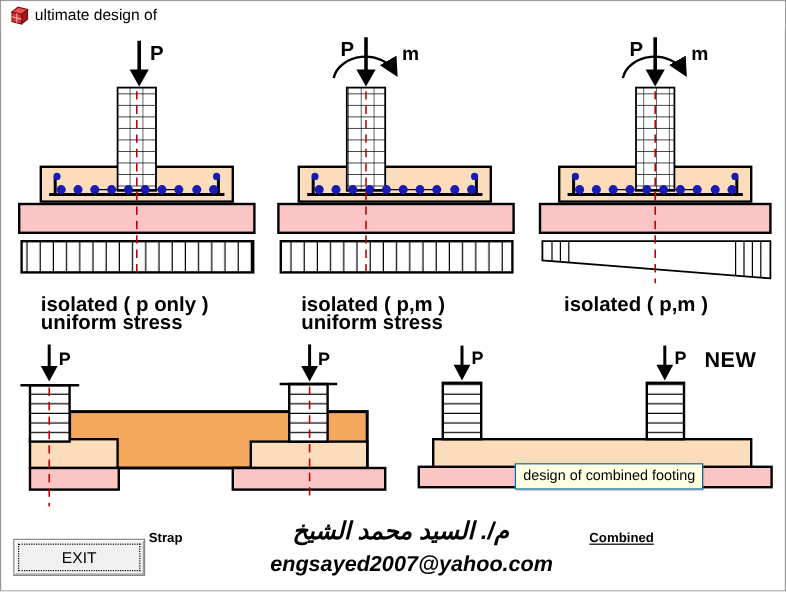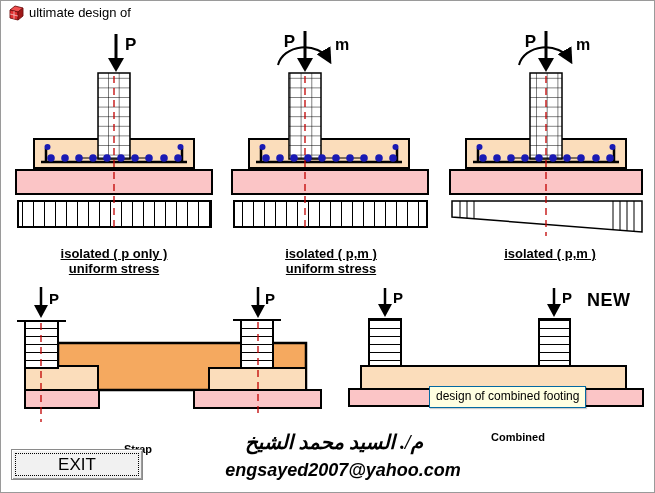--- a/index.html
+++ b/index.html
@@ -11,42 +11,42 @@
   .titlebar{position:absolute;left:0;top:0;width:100%;height:24px;background:#ffffff;padding-left:36px;}
   .app-icon{position:absolute;left:7px;top:4px;width:16px;height:16px;}
   .title{position:absolute;left:28px;top:4px;font-size:13px;color:#000;}
   .close{position:absolute;right:13px;top:3px;font-size:15px;color:#333;cursor:pointer;line-height:18px;}
   .stage{position:absolute;left:0;top:0;}
   .stage text{font-family:"Liberation Sans",sans-serif;font-weight:bold;fill:#000;}
   .plabel{font-size:17px;}
   .plabel-sm{font-size:15px;}
   .mlabel{font-size:16px;}
   .caption{
-    position:absolute;width:160px;text-align:center;font-size:13px;font-weight:bold;
-    color:#000;line-height:15px;text-decoration:underline;
+    position:absolute;width:160px;font-size:17px;font-weight:bold;
+    color:#000;line-height:15px;
   }
   .caption-sm{position:absolute;width:100px;text-align:center;font-size:11px;font-weight:bold;color:#000;}
   .new-badge{position:absolute;left:586px;top:289px;font-size:18px;font-weight:bold;color:#000000;letter-spacing:.5px;}
   .tooltip{
     position:absolute;left:428px;top:385px;height:18px;background:#ffffe1;
     border:1px solid #0369a1;font-size:12px;color:#000;padding:1px 6px;line-height:17px;white-space:nowrap;
     box-shadow:1px 1px 1px rgba(0,0,0,.2);
   }
   .arabic{
     position:absolute;left:238px;top:429px;width:190px;text-align:center;direction:rtl;
-    font-family:Liberation Serif, serif;font-size:20px;font-weight:bold;font-style:italic;color:#000;
+    font-family:Liberation Sans, sans-serif;font-size:20px;font-weight:bold;font-style:italic;color:#000;
   }
   .email{
     position:absolute;left:222px;top:459px;width:240px;text-align:center;
     font-size:18px;font-style:italic;font-weight:bold;color:#000000;
   }
   .exit-btn{
-    position:absolute;left:10px;top:448px;width:132px;height:31px;background:#f1f1f1;
+    position:absolute;left:10px;top:448px;width:110px;height:31px;background:#f1f1f1;
     border:1px solid #8a8a8a;box-shadow:inset 1px 1px 0 #ffffff,inset -1px -1px 0 #9c9c9c;
-    font-family:"Liberation Sans",sans-serif;font-size:17px;color:#000;
+    font-family:"Liberation Sans",sans-serif;font-size:13px;color:#000;
     outline:1px dotted #000;outline-offset:-5px;cursor:pointer;
   }
 </style>
 </head>
 <body>
 
 <div class="window">
 
   <div class="titlebar">
     <span class="app-icon">
@@ -231,21 +231,21 @@
     <div>uniform stress</div>
   </div>
   <div class="caption" style="left:250px;top:245px;">
     <div>isolated ( p,m )</div>
     <div>uniform stress</div>
   </div>
   <div class="caption" style="left:469px;top:245px;">
     <div>isolated ( p,m )</div>
   </div>
   <div class="caption-sm" style="left:87px;top:430px;margin-top:12px;">Strap</div>
-  <div class="caption-sm" style="left:467px;top:430px;">Combined</div>
+  <div class="caption-sm" style="left:467px;top:442px;text-decoration:underline;">Combined</div>
 
   <div class="new-badge">NEW</div>
   <div class="tooltip">design of combined footing</div>
 
   <div class="arabic">م/. السيد محمد الشيخ</div>
   <div class="email">engsayed2007@yahoo.com</div>
 
   <button class="exit-btn">EXIT</button>
 </div>
 

